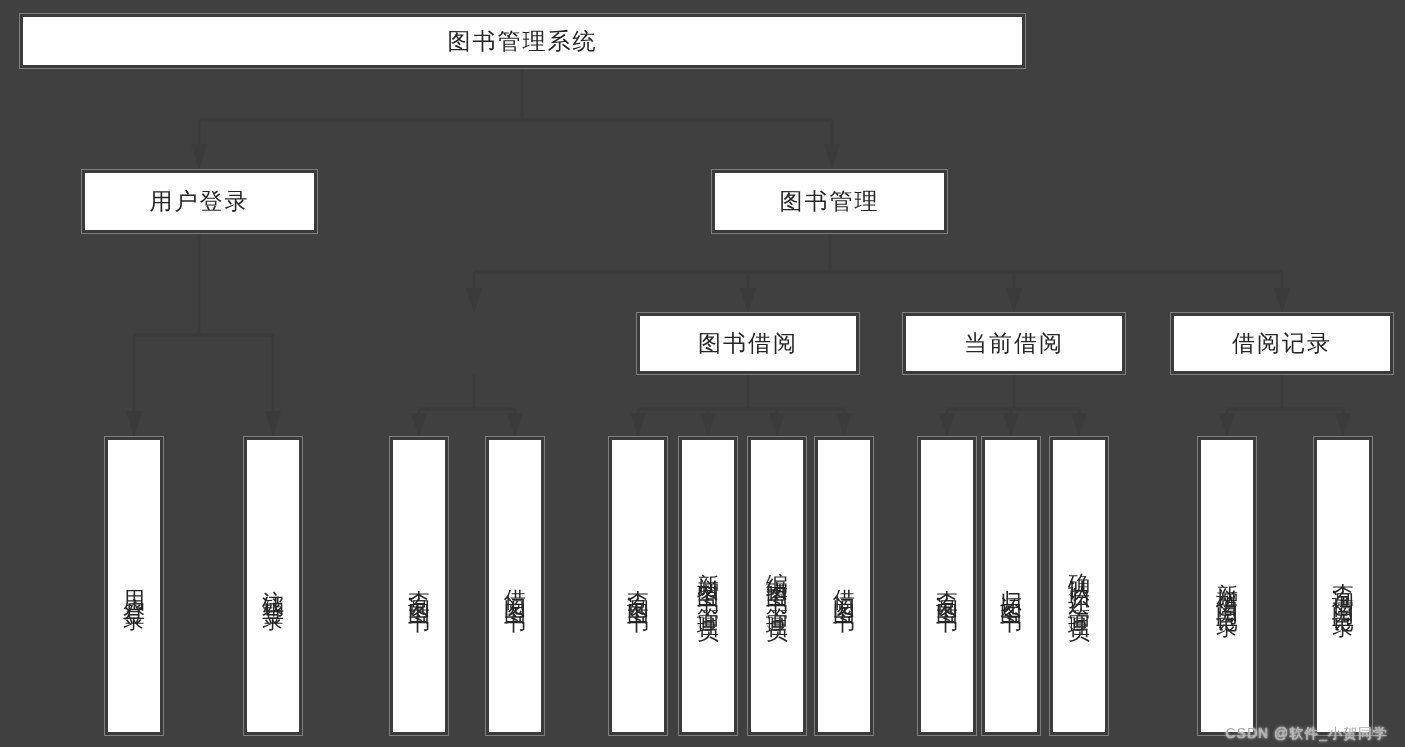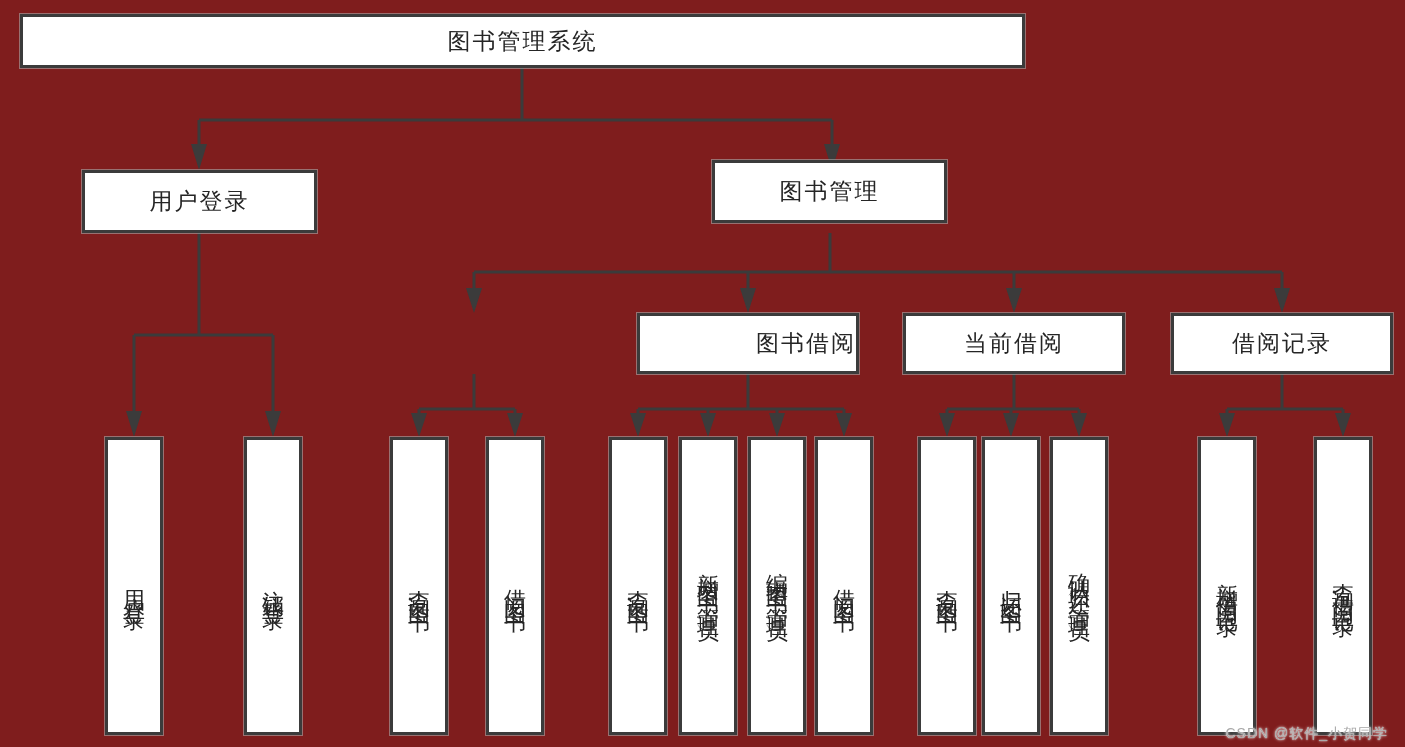--- a/index.html
+++ b/index.html
@@ -1,33 +1,33 @@
 <!DOCTYPE html>
 <html><head>
 <meta charset="utf-8">
 <style>
   html,body { margin:0; padding:0; background:#fff; }
   .stage {
     position:relative; width:1405px; height:747px;
-    background:#7f1d1d; overflow:hidden;
+    background:#404040; overflow:hidden;
     font-family:"Liberation Sans", sans-serif;
     color:#222;
   }
   .node {
     position:absolute; box-sizing:border-box;
     background:#fff; border:3px solid #3b3b3b;
     box-shadow:0 0 0 1px rgba(170,170,170,.6);
     display:flex; align-items:center; justify-content:center;
     font-size:23px; letter-spacing:2px; color:#252525;
   }
   .root  { left:20px;  top:14px;  width:1005px; height:54px; }
   .lvl1a { left:82px;  top:170px; width:235px;  height:63px; }
-  .lvl1b { left:712px; top:160px; width:235px;  height:63px;text-align:right; }
+  .lvl1b { left:712px; top:170px; width:235px;  height:63px;text-align:right; }
   .lvl2  { top:313px;  width:222px; height:61px; }
-  .l2-1 { left:363px; }  .l2-2 { left:637px;justify-content:flex-end; }
+  .l2-1 { left:363px; }  .l2-2 { left:637px; }
   .l2-3 { left:903px; }  .l2-4 { left:1171px; }
   .leaf { top:437px; width:58px; height:298px; }
   .leaf .vtext {
     writing-mode:vertical-rl; text-orientation:mixed;
     font-size:22px; letter-spacing:7px; line-height:1;
     color:#252525; white-space:nowrap;
   }
   svg.wires {
     position:absolute; left:0; top:0; width:1405px; height:747px;
     pointer-events:none;

